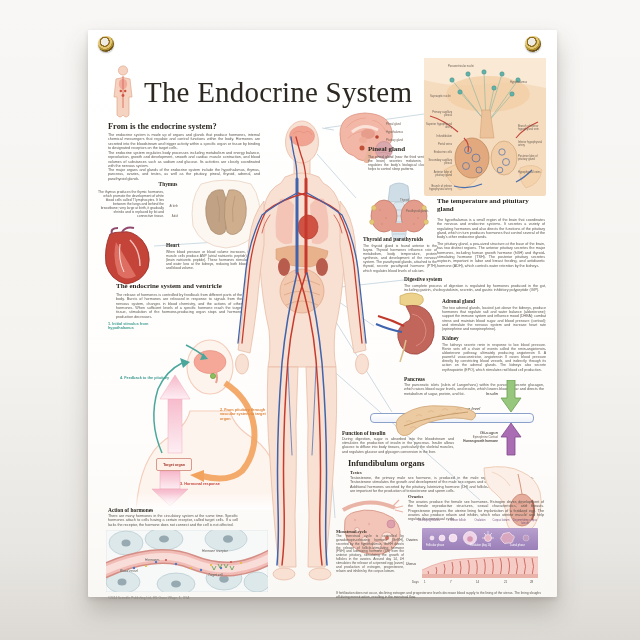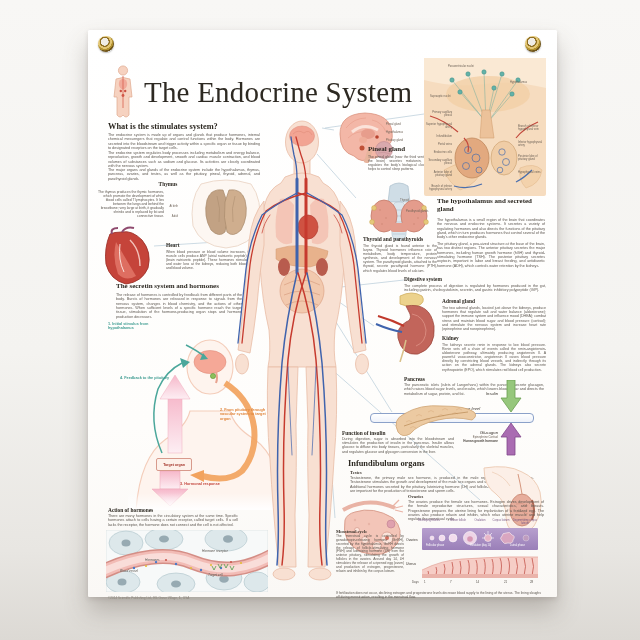--- a/index.html
+++ b/index.html
@@ -62,21 +62,21 @@
       <path d="M6,15 Q13,12 20,15 L22,33 L19,33 L19,51 Q16,55 13,51 Q10,55 7,51 L7,33 L4,33 Z" fill="#f6d2c0" stroke="#e0a98e" stroke-width="0.7"></path>
       <ellipse cx="13" cy="20" rx="4" ry="5" fill="#f0a röt494" opacity="0"></ellipse>
       <ellipse cx="13" cy="20" rx="4.2" ry="5.2" fill="#f0a494" opacity="0.85"></ellipse>
       <circle cx="10.8" cy="27" r="1.2" fill="#cc4f41"></circle>
         <circle cx="15.2" cy="27" r="1.2" fill="#cc4f41"></circle>
       <circle cx="13" cy="31.5" r="1.4" fill="#cc4f41"></circle>
       <line x1="13" y1="12" x2="13" y2="44" stroke="#d9604f" stroke-width="0.8"></line>
     </svg>
     <div class="abs ser h1" style="left:56px;top:46px;">The Endocrine System</div>
 
-    <div class="abs ser h2" style="left:20px;top:92px;">What is the stimulates system?</div>
+    <div class="abs ser h2" style="left:20px;top:92px;">From is the endocrine system?</div>
     <div class="abs t" style="left:20px;top:103px;width:152px;">The endocrine system is made up of organs and glands that produce hormones, internal chemical messengers that regulate and control functions within the body. Hormones are secreted into the bloodstream and trigger activity within a specific organ or tissue by binding to designated receptors on the target cells.</div>
     <div class="abs t" style="left:20px;top:121px;width:152px;">The endocrine system regulates body processes including metabolism and energy balance, reproduction, growth and development, smooth and cardiac muscle contraction, and blood volumes of substances such as sodium and glucose. Its activities are closely coordinated with the nervous system.</div>
     <div class="abs t" style="left:20px;top:138px;width:152px;">The major organs and glands of the endocrine system include the hypothalamus, thymus, pancreas, ovaries, and testes, as well as the pituitary, pineal, thyroid, adrenal, and parathyroid glands.</div>
 
     <div class="abs ser h4" style="left:50px;top:151px;width:60px;text-align:center;">Thymus</div>
     <div class="abs t2 rt" style="left:10px;top:160px;width:66px;">The thymus produces the thymic hormones, which promote the development of white blood cells called T lymphocytes. It lies between the lungs and behind the breastbone; very large at birth, it gradually shrinks and is replaced by fat and connective tissue.</div>
     <svg class="abs" style="left:95px;top:148px;" width="86" height="72" viewBox="0 0 86 72">
       <path d="M18,6 Q43,-2 68,6 Q80,22 76,48 Q68,68 43,70 Q18,68 10,48 Q6,22 18,6 Z" fill="#fdf7f2" stroke="#e8d2c2" stroke-width="0.8"></path>
       <path d="M40,12 Q28,10 24,22 Q20,38 28,52 Q36,60 42,54 Q46,40 44,24 Z" fill="#c2a284" stroke="#a88a6c" stroke-width="0.7"></path>
       <path d="M46,12 Q58,10 62,22 Q66,38 58,52 Q50,60 44,54 Q40,40 42,24 Z" fill="#cfae8e" stroke="#a88a6c" stroke-width="0.7"></path>
@@ -88,21 +88,21 @@
     <svg class="abs" style="left:8px;top:194px;" width="58" height="64" viewBox="0 0 58 64">
       <path d="M14,10 Q8,24 10,40 Q14,56 30,60 Q46,58 52,44 Q56,28 46,16 Q36,6 26,8 Q18,8 14,10 Z" fill="#c5443a" stroke="#9e322a" stroke-width="0.9"></path>
       <path d="M26,8 Q30,2 38,4 M16,10 Q14,4 22,4" stroke="#8f4a6e" stroke-width="2" fill="none"></path>
       <path d="M20,18 Q16,34 22,50 Q30,58 40,52" fill="#e3796c" stroke="none" opacity="0.8"></path>
       <path d="M34,16 Q44,26 44,42" stroke="#f2c2ba" stroke-width="1.4" fill="none"></path>
       <path d="M24,20 Q22,36 28,48" stroke="#fae0da" stroke-width="1" fill="none"></path>
     </svg>
     <div class="abs ser h4" style="left:78px;top:212px;">Heart</div>
     <div class="abs t2" style="left:78px;top:220px;width:96px;">When blood pressure or blood volume increases, the heart muscle cells produce ANP (atrial natriuretic peptide) and BNP (brain natriuretic peptide). These hormones stimulate sodium and water loss at the kidneys, reducing both blood pressure and blood volume.</div>
 
-    <div class="abs ser h3" style="left:28px;top:253px;width:140px;">The secretin system and hormones</div>
+    <div class="abs ser h3" style="left:28px;top:253px;width:140px;">The endocrine system and ventricle</div>
     <div class="abs t" style="left:28px;top:263px;width:126px;">The release of hormones is controlled by feedback from different parts of the body. Bursts of hormones are released in response to signals from the nervous system, changes in blood chemistry, and the actions of other hormones. When sufficient levels of a specific hormone reach the target tissue, stimulation of the hormone-producing organ stops and hormone production decreases.</div>
 
     <svg class="abs" style="left:40px;top:295px;" width="165" height="185" viewBox="0 0 165 185">
       <defs>
         <linearGradient id="gpink" x1="0" y1="1" x2="0" y2="0">
           <stop offset="0" stop-color="#fdeef3"></stop>
             <stop offset="1" stop-color="#f6b8ca"></stop>
         </linearGradient>
         <linearGradient id="gfade" x1="0" y1="0" x2="0" y2="1">
           <stop offset="0" stop-color="#ffffff" stop-opacity="0"></stop>
@@ -306,21 +306,21 @@
       <div class="abs lab2 rt" style="left:0px;top:86px;width:28px;">Portal veins</div>
       <div class="abs lab2 rt" style="left:0px;top:94px;width:28px;">Endocrine cells</div>
       <div class="abs lab2 rt" style="left:0px;top:102px;width:28px;">Secondary capillary plexus</div>
       <div class="abs lab2 rt" style="left:0px;top:114px;width:28px;">Anterior lobe of pituitary gland</div>
       <div class="abs lab2 rt" style="left:0px;top:128px;width:28px;">Branch of inferior hypophyseal artery</div>
       <div class="abs lab2" style="left:94px;top:68px;width:28px;">Branch of inferior hypophyseal vein</div>
       <div class="abs lab2" style="left:94px;top:84px;width:28px;">Inferior hypophyseal artery</div>
       <div class="abs lab2" style="left:94px;top:98px;width:28px;">Posterior lobe of pituitary gland</div>
       <div class="abs lab2" style="left:94px;top:114px;width:28px;">Hypophyseal veins</div>
     </div>
-    <div class="abs ser h3" style="left:349px;top:168px;width:102px;">The hypothalamus and secreted gland</div>
+    <div class="abs ser h3" style="left:349px;top:168px;width:102px;">The temperature and pituitary gland</div>
     <div class="abs t" style="left:349px;top:188px;width:108px;">The hypothalamus is a small region of the brain that coordinates the nervous and endocrine systems. It secretes a variety of regulating hormones and also directs the functions of the pituitary gland, which in turn produces hormones that control several of the body's other endocrine glands.</div>
     <div class="abs t" style="left:349px;top:212px;width:108px;">The pituitary gland, a pea-sized structure at the base of the brain, has two distinct regions. The anterior pituitary secretes the major hormones, including human growth hormone (hGH) and thyroid-stimulating hormone (TSH). The posterior pituitary secretes oxytocin, important in labor and breast feeding, and antidiuretic hormone (ADH), which controls water retention by the kidneys.</div>
 
     <svg class="abs" style="left:264px;top:146px;" width="92" height="66" viewBox="0 0 92 66">
       <path d="M38,10 Q47,4 56,10 L58,26 L36,26 Z" fill="#cfdde6" stroke="#aabfcc" stroke-width="0.7"></path>
       <rect x="40" y="26" width="14" height="38" rx="6" fill="#dce7ee" stroke="#b4c6d2" stroke-width="0.7"></rect>
       <g stroke="#b4c6d2" stroke-width="0.7">
         <line x1="41" y1="34" x2="53" y2="34"></line>
           <line x1="41" y1="40" x2="53" y2="40"></line>
         <line x1="41" y1="46" x2="53" y2="46"></line>

